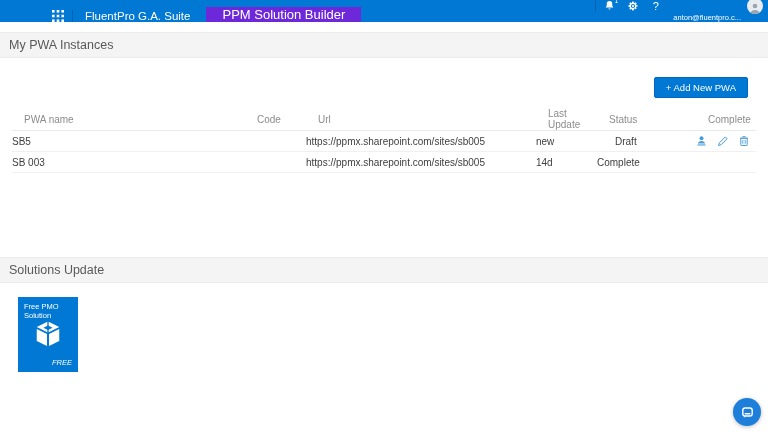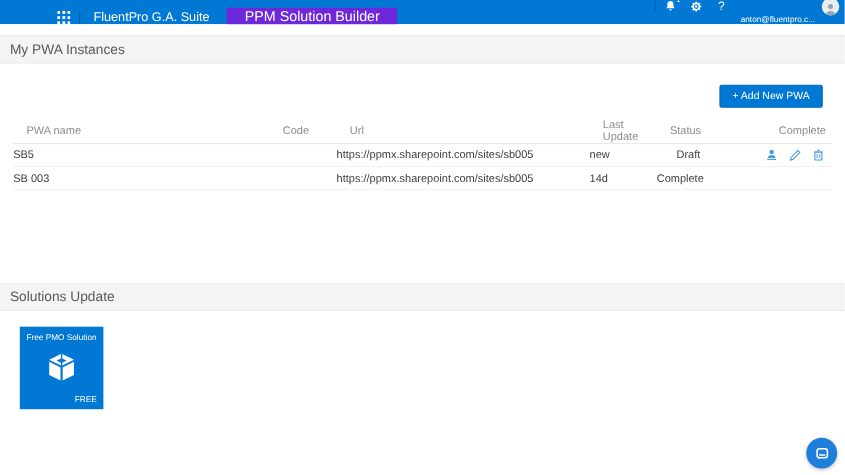--- a/index.html
+++ b/index.html
@@ -37,24 +37,24 @@
   .pwa-table th { text-align:left; font-weight:normal; color:#8c8c8c; font-size:10px;
     height:17px; border-bottom:1px solid #e9e9e9;padding-left:12px; }
   .pwa-table td { font-size:10px; color:#404040; height:21px; border-bottom:1px solid #f0f0f0; }
   .col-name{width:233px;} .col-code{width:61px;} .col-url{width:230px;}
   .col-update{width:61px;} .col-status{width:99px;} .col-actions{width:auto;}
   .status-indent { padding-left:18px; }
   .actions-cell { white-space:nowrap; }
   .action-ic { display:inline-block; width:12px; height:12px; margin-right:6px; vertical-align:middle; cursor:pointer; }
   
   .content-store { padding:14px 0 0 18px; background:#fff; height:121px; }
-  .tile { width:76px; height:75px; background:#0078d4; position:relative; padding:5px 6px; cursor:pointer; }
+  .tile { width:60px; height:75px; background:#0078d4; position:relative; padding:5px 6px; cursor:pointer; }
   .tile-title { color:#fff; font-size:7.5px; line-height:1.2; }
   .tile-icon { position:absolute; left:50%; top:52%; transform:translate(-50%,-50%); }
-  .tile-badge { position:absolute; right:6px; bottom:5px; color:#fff; font-size:7.5px; }
+  .tile-badge { position:absolute; right:6px; bottom:5px; color:#fff; font-size:7.5px;font-style:italic; }
   
   .chat-fab { position:absolute; right:7px; bottom:6px; width:28px; height:28px; border-radius:50%;
     background:#1e7fdb; display:flex; align-items:center; justify-content:center;
     box-shadow:0 1px 4px rgba(0,0,0,.25); cursor:pointer; }
 </style>
 </head>
 <body>
 
 <div>
 

